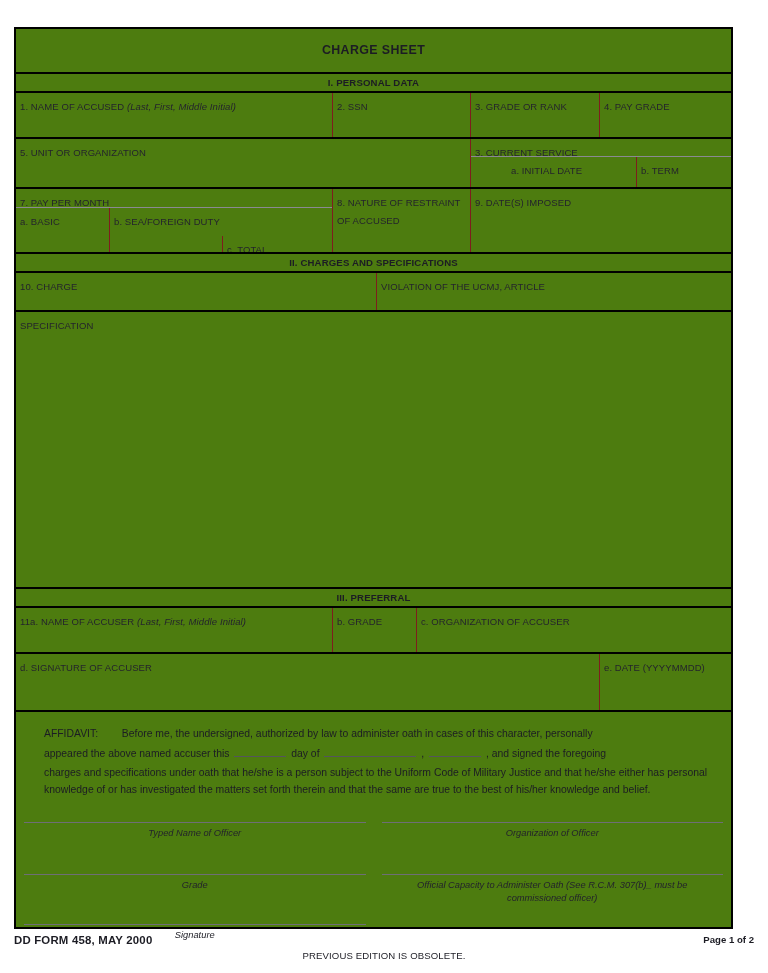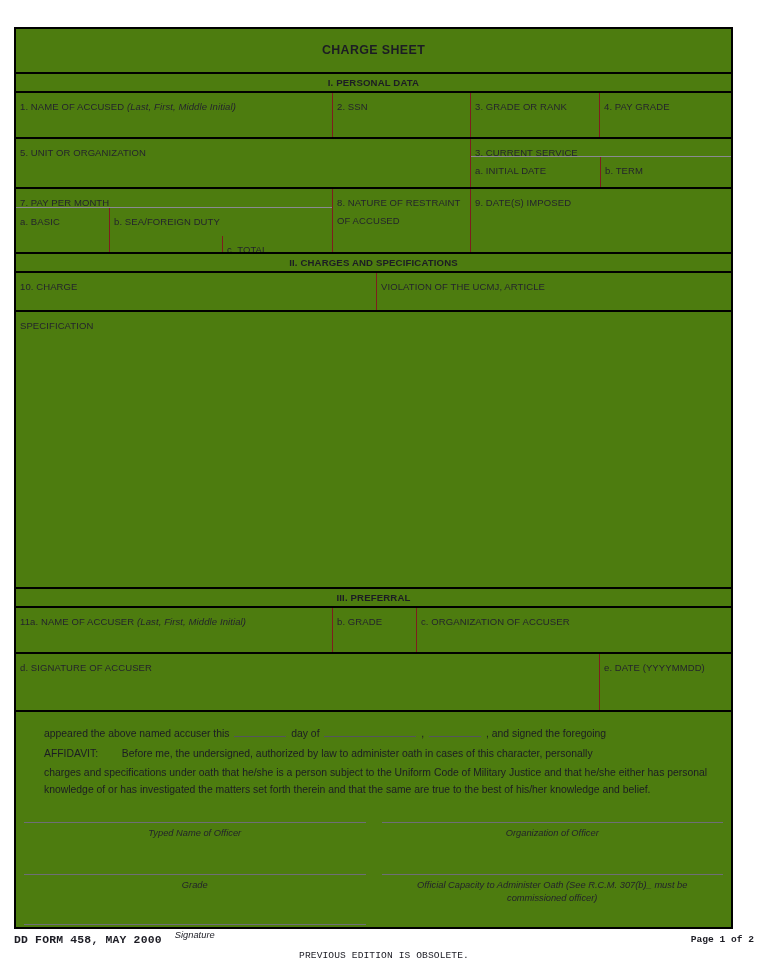--- a/index.html
+++ b/index.html
@@ -84,21 +84,21 @@
   .sigcap {
     text-align: center;
     font-style: italic;
     font-size: 9.3px;
     line-height: 12px;
     padding-top: 4px;
     color: #23232b;
   }
 
   
-  .footer { position: absolute; left: 14px; right: 14px; top: 934px; height: 40px; font-family: Liberation Mono, monospace; }
+  .footer { position: absolute; left: 14px; right: 14px; top: 934px; height: 40px; }
   .f-left {
     position: absolute; left: 0; top: 0;
     font-weight: bold; font-size: 11.4px; letter-spacing: .2px;
   }
   .f-right {
     position: absolute; right: 0; top: 0;
     font-weight: bold; font-size: 9.6px;
   }
   .f-center {
     position: absolute; left: 0; right: 0; top: 16px;
@@ -134,21 +134,21 @@
 
     <div class="row bt-dark">
       <div class="cell" style="width:454px;height:47px;">
         <span class="lbl">5. UNIT OR ORGANIZATION</span>
       </div>
       <div class="bl" style="flex:1;">
         <div class="cell" style="height:17px;">
           <span class="lbl">3. CURRENT SERVICE</span>
         </div>
         <div class="row bt">
-          <div class="cell" style="width:129px;height:30px;">
+          <div class="cell" style="width:129px;height:30px;margin-left:36px;">
             <span class="lbl">a. INITIAL DATE</span>
           </div>
           <div class="cell bl" style="flex:1;">
             <span class="lbl">b. TERM</span>
           </div>
         </div>
       </div>
     </div>
 
     <div class="row bt-dark">
@@ -209,34 +209,34 @@
     <div class="row bt-dark">
       <div class="cell" style="width:583px;height:56px;">
         <span class="lbl">d. SIGNATURE OF ACCUSER</span>
       </div>
       <div class="cell bl" style="flex:1;">
         <span class="lbl">e. DATE (YYYYMMDD)</span>
       </div>
     </div>
 
     <div class="affidavit bt-dark">
+      <div class="aff-p">
+        <span class="aff-head">AFFIDAVIT:</span>
+        <span style="display:inline-block;width:18px;"></span>
+        <span>Before me, the undersigned, authorized by law to administer oath in cases of this character, personally</span>
+      </div>
       <div class="aff-p">
         <span>appeared the above named accuser this</span>
         <span class="blank b1"></span>
         <span>day of</span>
         <span class="blank b2"></span>
         <span>,</span>
         <span class="blank b3"></span>
         <span>, and signed the foregoing</span>
       </div>
-      <div class="aff-p">
-        <span class="aff-head">AFFIDAVIT:</span>
-        <span style="display:inline-block;width:18px;"></span>
-        <span>Before me, the undersigned, authorized by law to administer oath in cases of this character, personally</span>
-      </div>
       <div class="aff-p" style="line-height:16.5px;padding-top:2px;">charges and specifications under oath that he/she is a person subject to the Uniform Code of Military Justice and that he/she either has personal knowledge of or has investigated the matters set forth therein and that the same are true to the best of his/her knowledge and belief.</div>
     </div>
 
     <div class="sigblock" style="padding-top:14px;">
       <div class="sigrow">
         <div class="sighalf" style="height:52px;">
           <div class="sigline"></div>
           <div class="sigcap">Typed Name of Officer</div>
         </div>
         <div class="sighalf" style="height:52px;">

